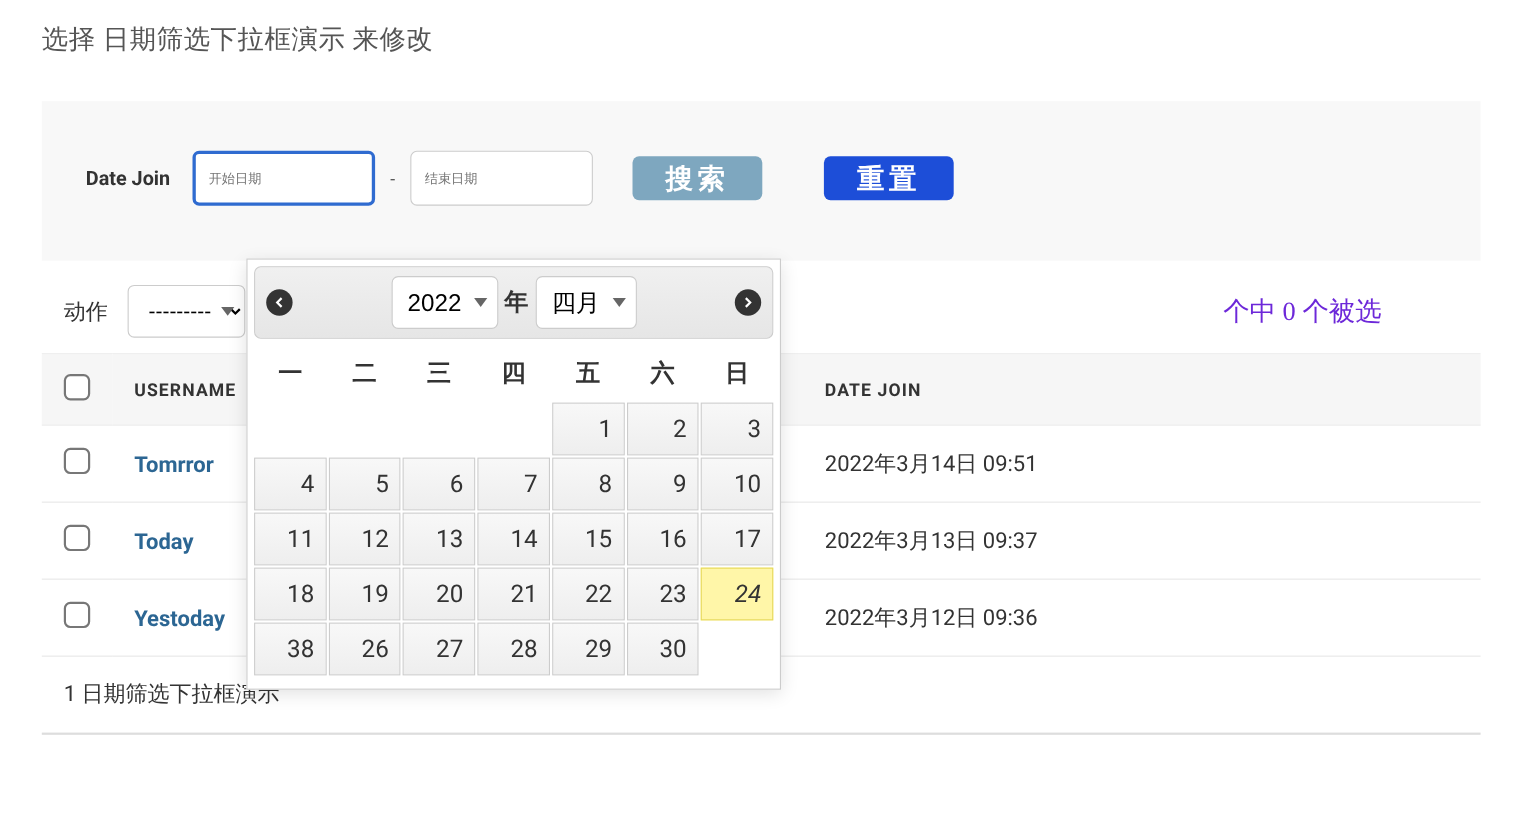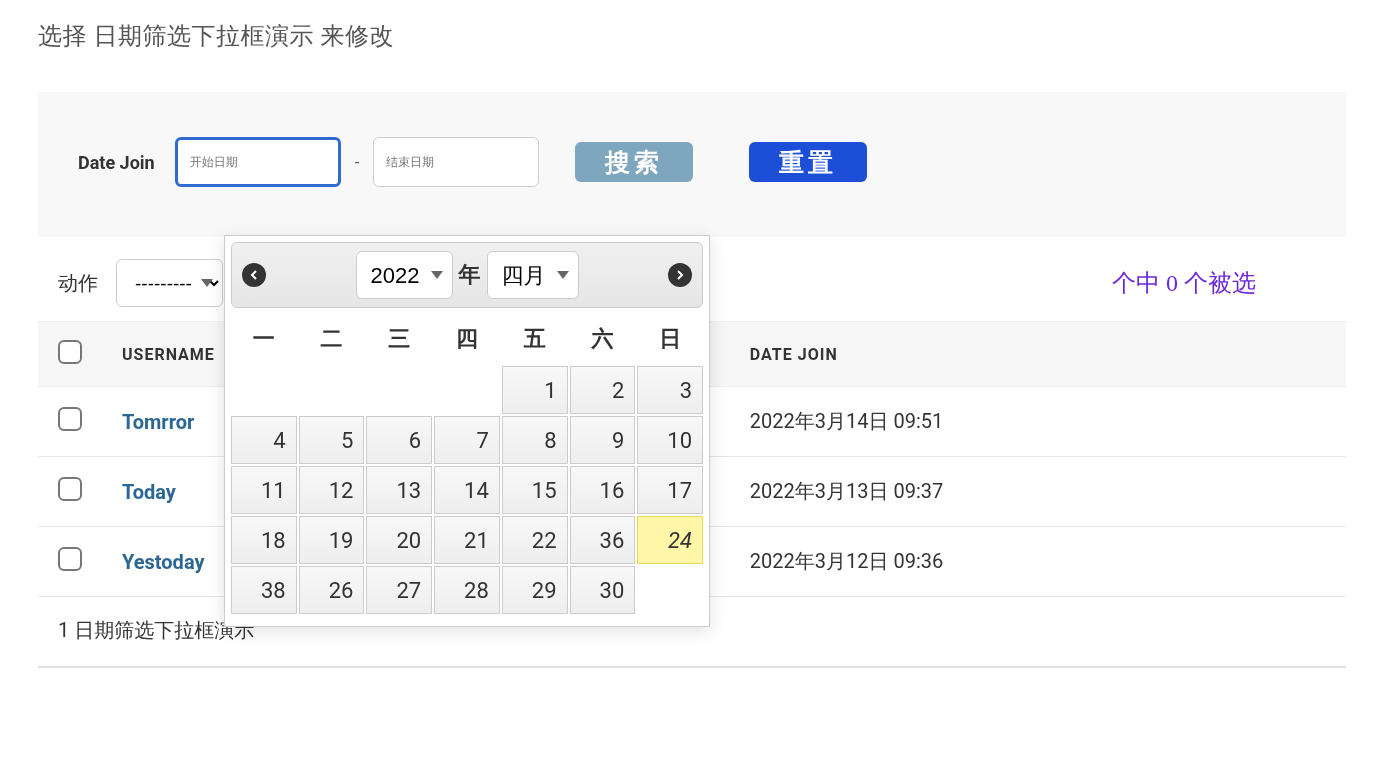--- a/index.html
+++ b/index.html
@@ -317,21 +317,21 @@
         <div class="dp-cell">13</div>
         <div class="dp-cell">14</div>
         <div class="dp-cell">15</div>
         <div class="dp-cell">16</div>
         <div class="dp-cell">17</div>
         <div class="dp-cell">18</div>
         <div class="dp-cell">19</div>
         <div class="dp-cell">20</div>
         <div class="dp-cell">21</div>
         <div class="dp-cell">22</div>
-        <div class="dp-cell">36</div>
+        <div class="dp-cell">23</div>
         <div class="dp-cell today">24</div>
         <div class="dp-cell">38</div>
         <div class="dp-cell">26</div>
         <div class="dp-cell">27</div>
         <div class="dp-cell">28</div>
         <div class="dp-cell">29</div>
         <div class="dp-cell">30</div>
       </div>
   </div>
 

